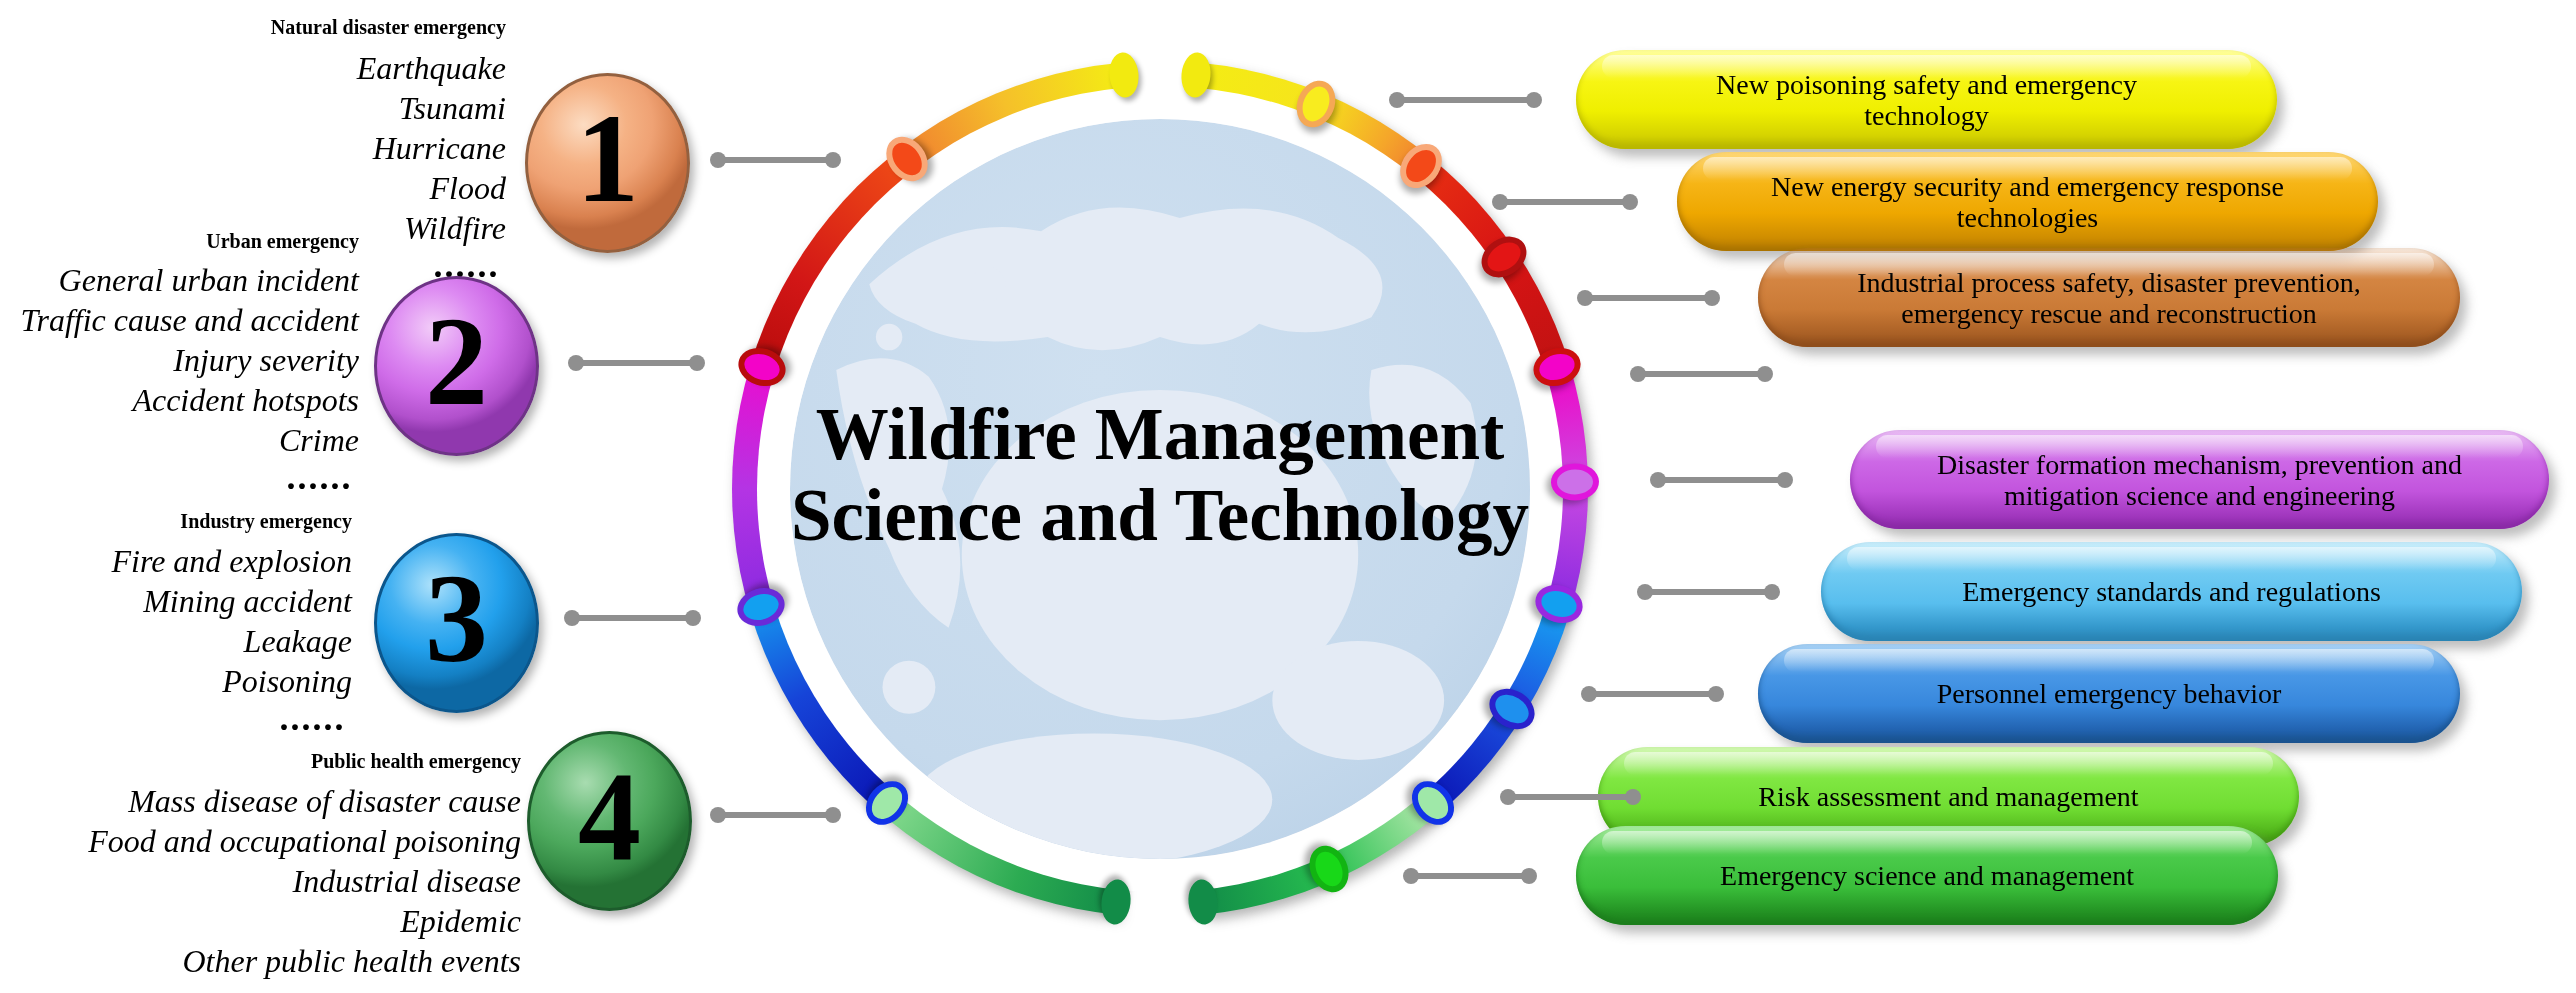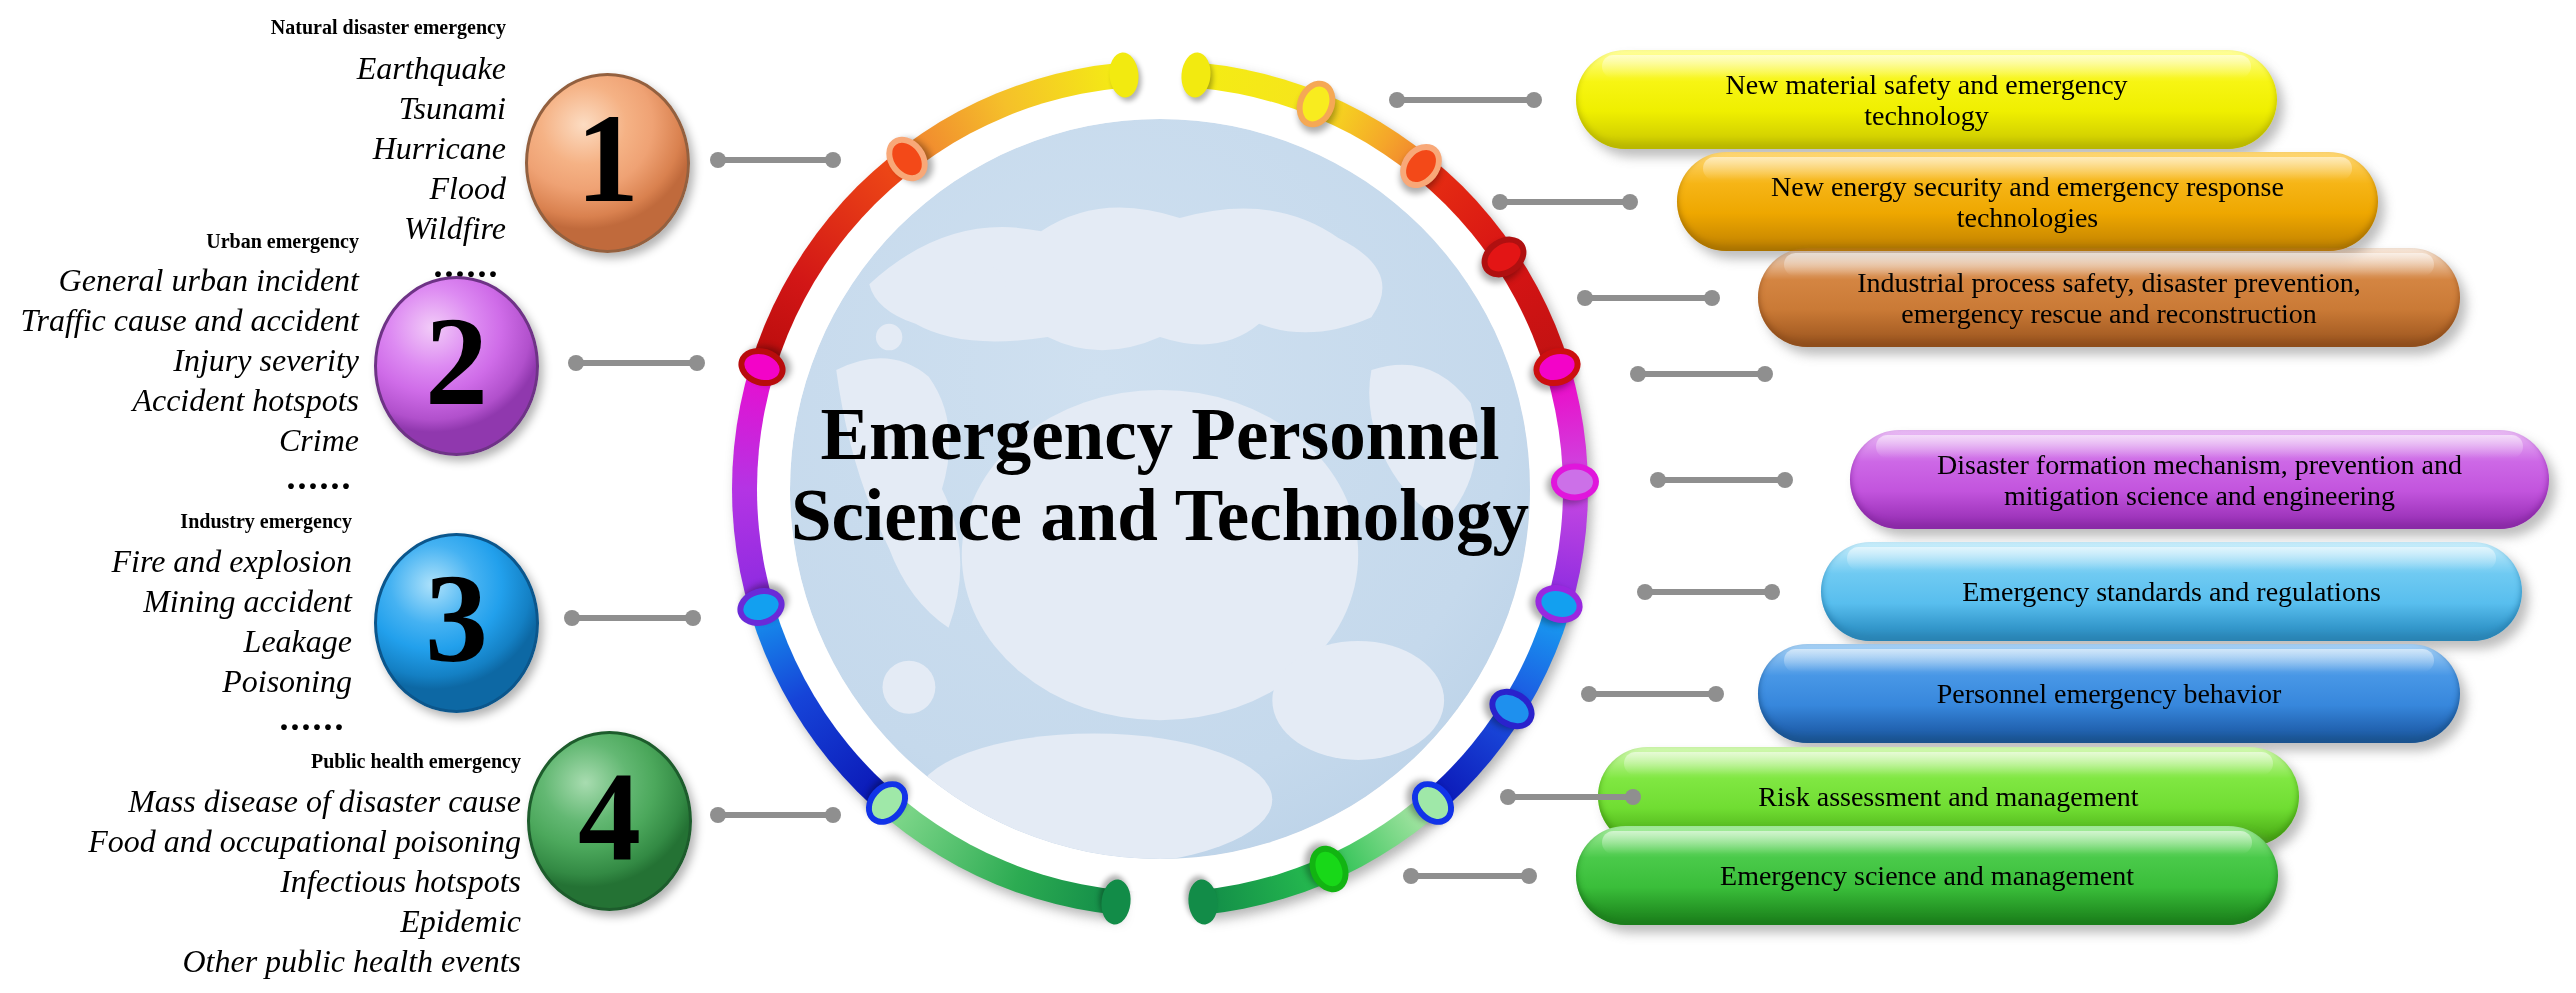--- a/index.html
+++ b/index.html
@@ -114,21 +114,21 @@
     <div class="ci more">......</div>
   </div>
   <div class="badge b3">
       <span class="num">3</span>
     </div>
 
   <div class="cat-h g4h">Public health emergency</div>
   <div class="cat-items g4i">
     <div class="ci">Mass disease of disaster cause</div>
     <div class="ci">Food and occupational poisoning</div>
-    <div class="ci">Infectious hotspots</div>
+    <div class="ci">Industrial disease</div>
     <div class="ci">Epidemic</div>
     <div class="ci">Other public health events</div>
     <div class="ci more">......</div>
   </div>
   <div class="badge b4">
       <span class="num">4</span>
     </div>
 
   <div class="ring-bg"></div>
   <div class="ring-cover"></div>
@@ -154,26 +154,26 @@
           <ellipse cx="860" cy="880" rx="130" ry="90"></ellipse>
           <ellipse cx="460" cy="1030" rx="270" ry="100"></ellipse>
           <circle cx="180" cy="860" r="40"></circle>
           <circle cx="300" cy="250" r="26"></circle>
           <circle cx="150" cy="330" r="20"></circle>
         </g>
       </g>
     </svg>
   </div>
   <div class="title">
-    <div class="title-line">Emergency Personnel</div>
+    <div class="title-line">Wildfire Management</div>
     <div class="title-line">Science and Technology</div>
   </div>
 
   <div class="pill p1">
-      <span class="plabel">New material safety and emergency
+      <span class="plabel">New poisoning safety and emergency
 technology</span>
     </div>
   <div class="pill p2">
       <span class="plabel">New energy security and emergency response
 technologies</span>
     </div>
   <div class="pill p3">
       <span class="plabel">Industrial process safety, disaster prevention,
 emergency rescue and reconstruction</span>
     </div>

